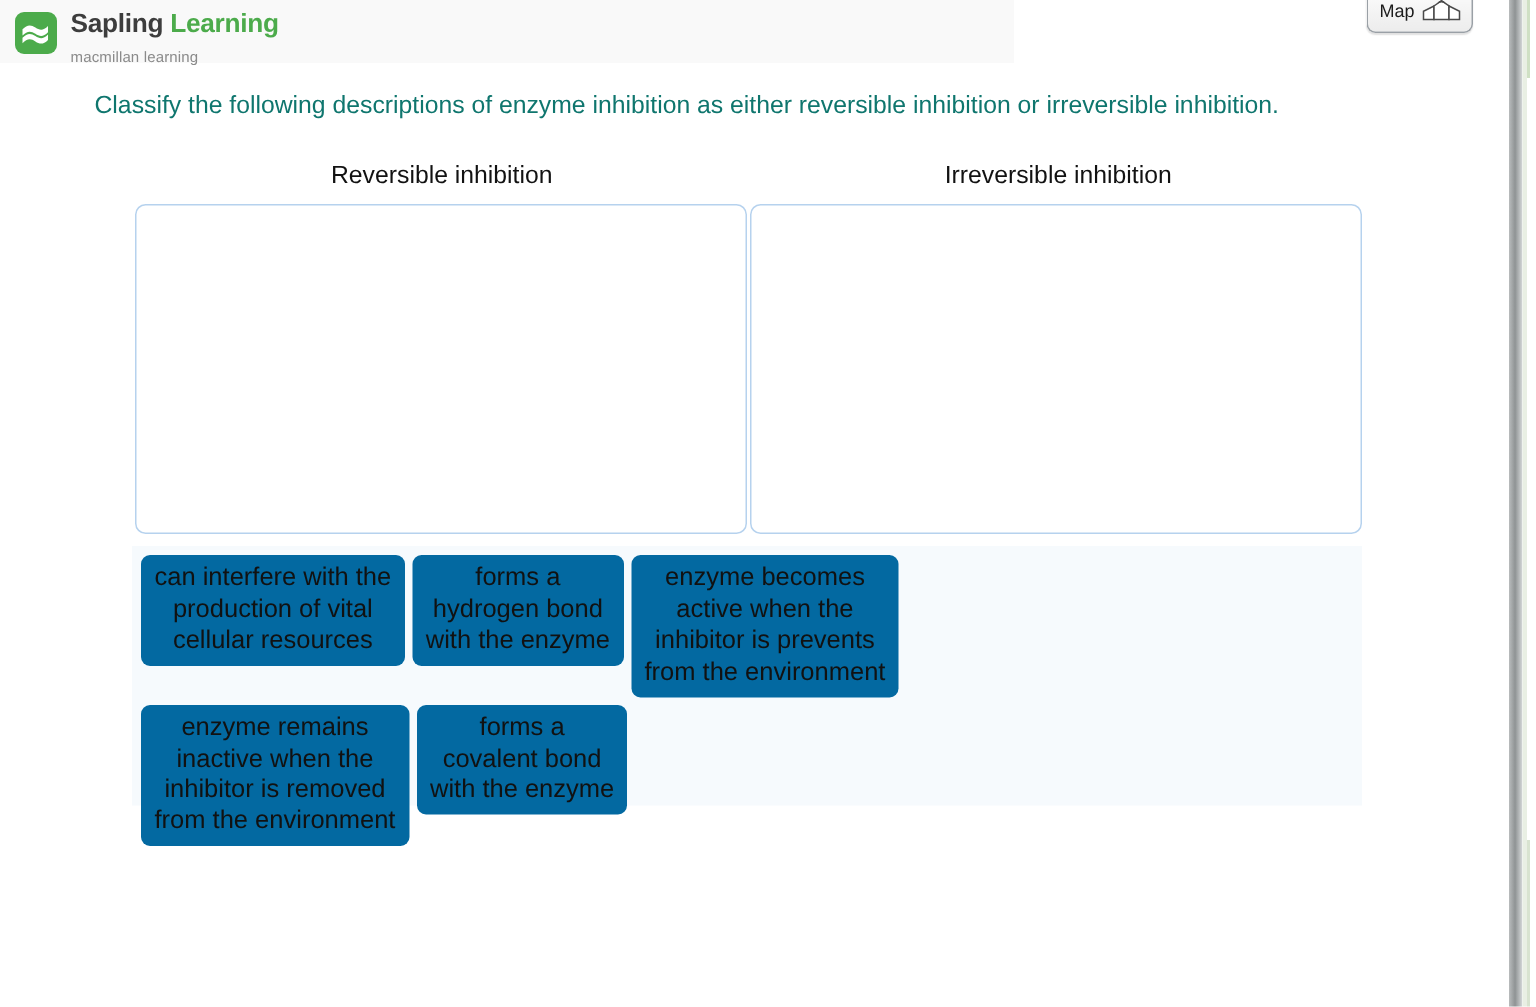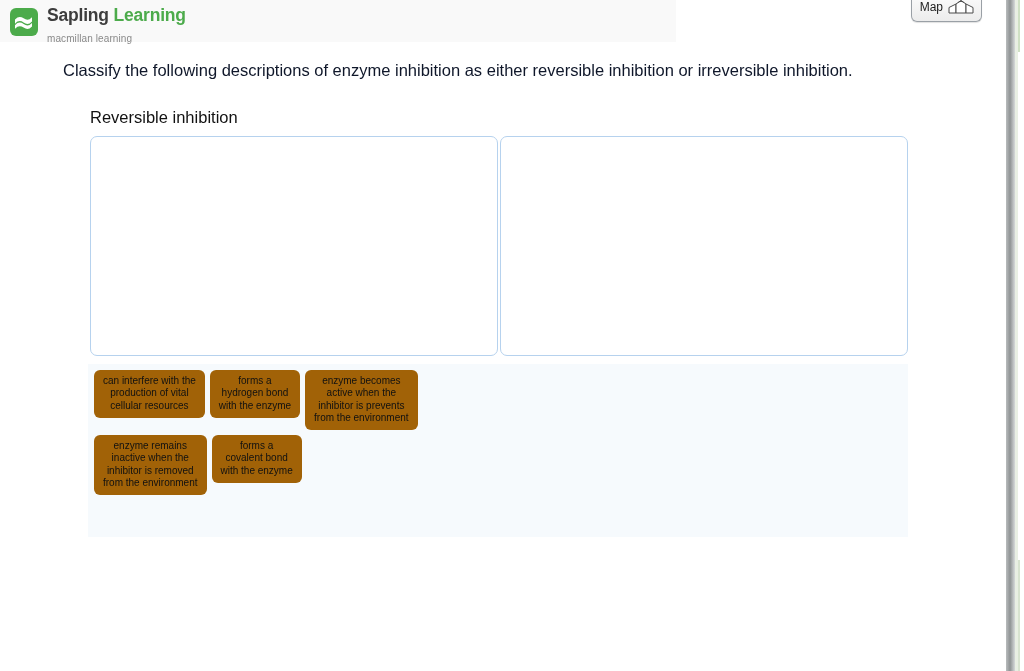--- a/index.html
+++ b/index.html
@@ -99,35 +99,36 @@
   }
   .map-icon { display: block; }
 
   
   .prompt {
     position: absolute;
     left: 63px;
     top: 60px;
     width: 920px;
     font-size: 16.5px;
-    color: #0f172a;
+    color: #0f766e;
     line-height: 1.25;
     white-space: nowrap;
   }
 
   
   .cat-headers {
     position: absolute;
     left: 90px;
     top: 108px;
     width: 818px;
     display: flex;
   }
   .cat-header {
     flex: 1 1 0;
+    text-align: center;
     font-size: 16.5px;
     color: #121212;
   }
   .cat-header.right { position: relative; left: 2px; }
 
   
   .dropzones {
     position: absolute;
     left: 90px;
     top: 136px;
@@ -155,24 +156,24 @@
     box-sizing: border-box;
     padding: 6px 0 0 6px;
   }
   .tray-row {
     display: flex;
     align-items: flex-start;
     gap: 5px;
     margin-bottom: 5px;
   }
   .tile {
-    background: #a16207;
+    background: #0369a1;
     border-radius: 6px;
     padding: 5px 9px 6px 9px;
-    font-size: 10px;
+    font-size: 17px;
     line-height: 1.23;
     color: #111111;
     text-align: center;
     white-space: pre-line;
     box-sizing: border-box;
     cursor: move;
   }
 
   
   .right-edge {
@@ -251,20 +252,21 @@
         <path d="M18 5l7 3.5V14h-7z" fill="#ffffff" stroke="#4a4a4a" stroke-width="1"></path>
         <path d="M9.5 4.2C10.6 2.4 11.9 1.4 13 1.4s2.4 1 3.5 2.8c-1.1-1-2.3-1.5-3.5-1.5s-2.4.5-3.5 1.5z" fill="#4a4a4a"></path>
       </svg>
     </span>
   </div>
 
   <div class="prompt">Classify the following descriptions of enzyme inhibition as either reversible inhibition or irreversible inhibition.</div>
 
   <div class="cat-headers">
     <div class="cat-header">Reversible inhibition</div>
+    <div class="cat-header right">Irreversible inhibition</div>
   </div>
 
   <div class="dropzones">
     <div class="dropzone"></div>
     <div class="dropzone"></div>
   </div>
 
   <div class="tray">
     <div class="tray-row">
       <div class="tile">can interfere with the

